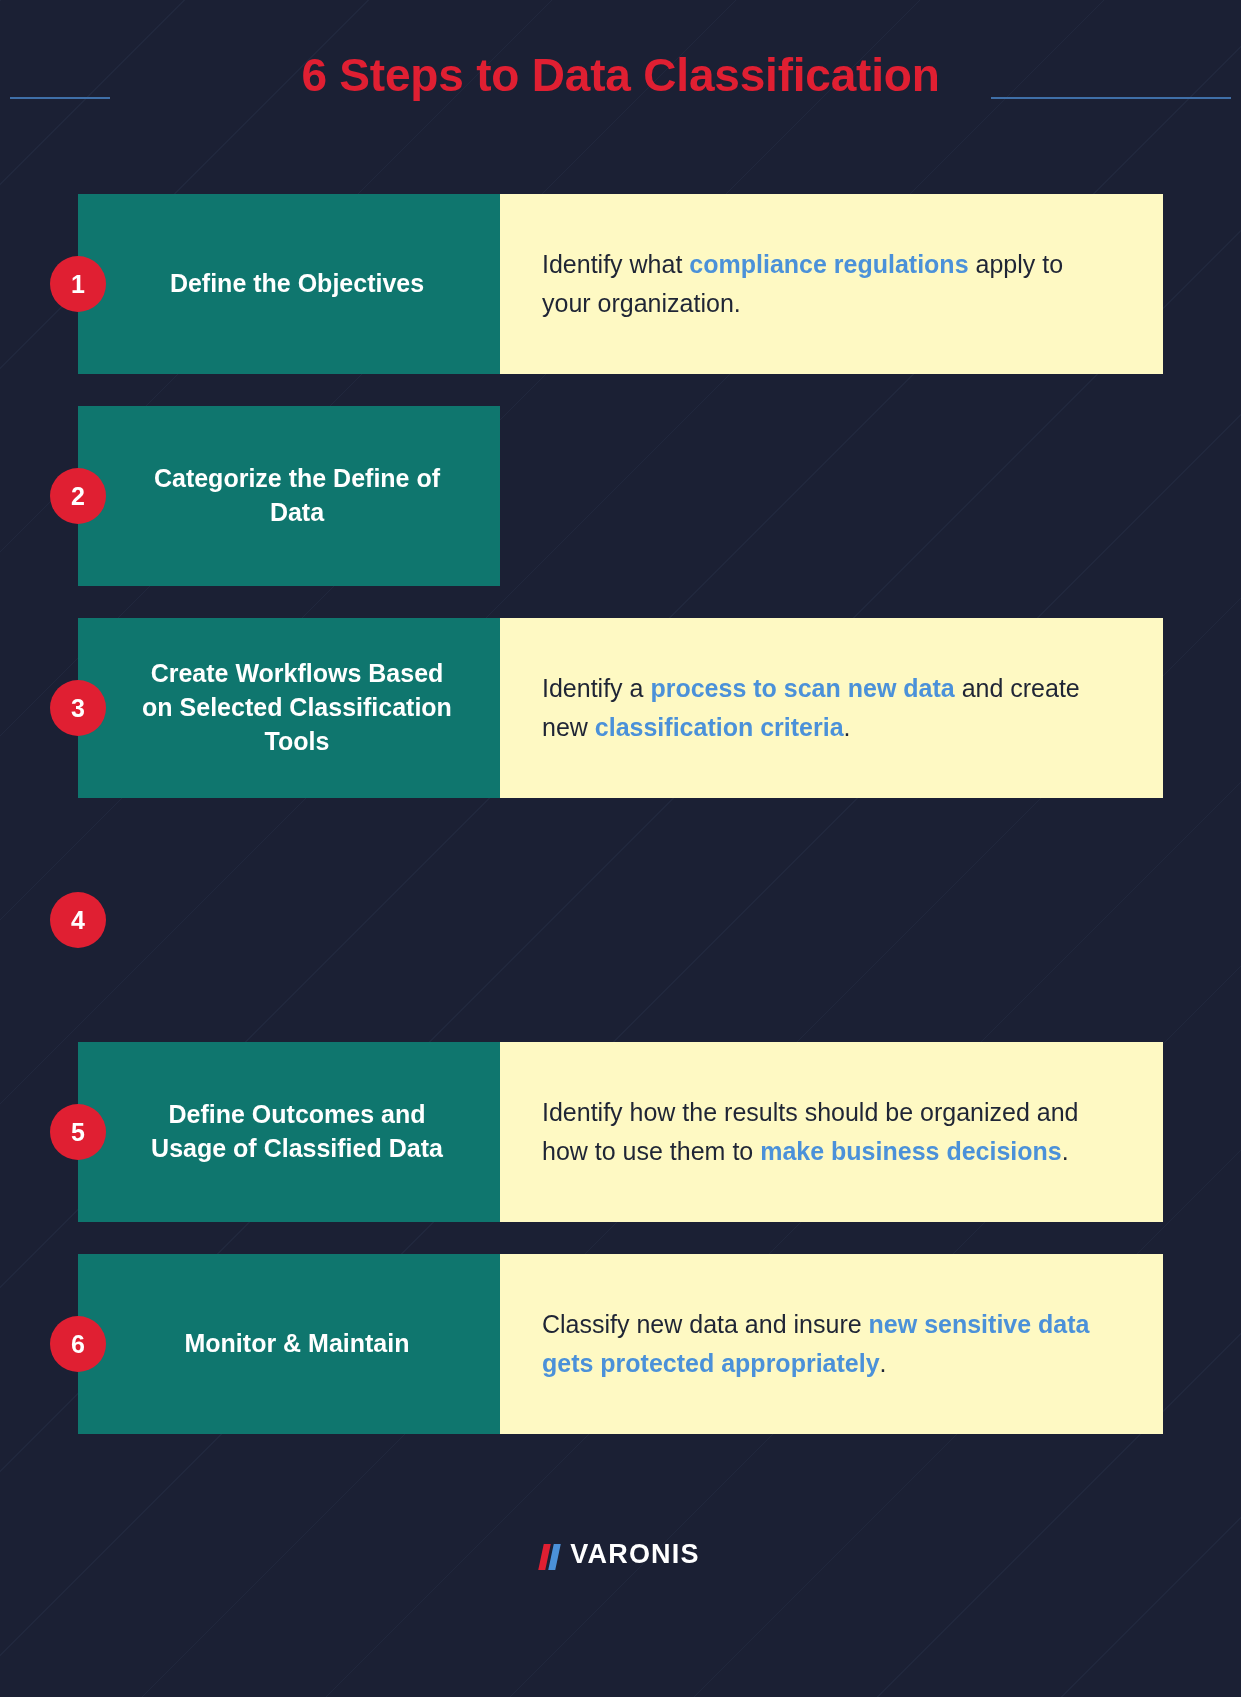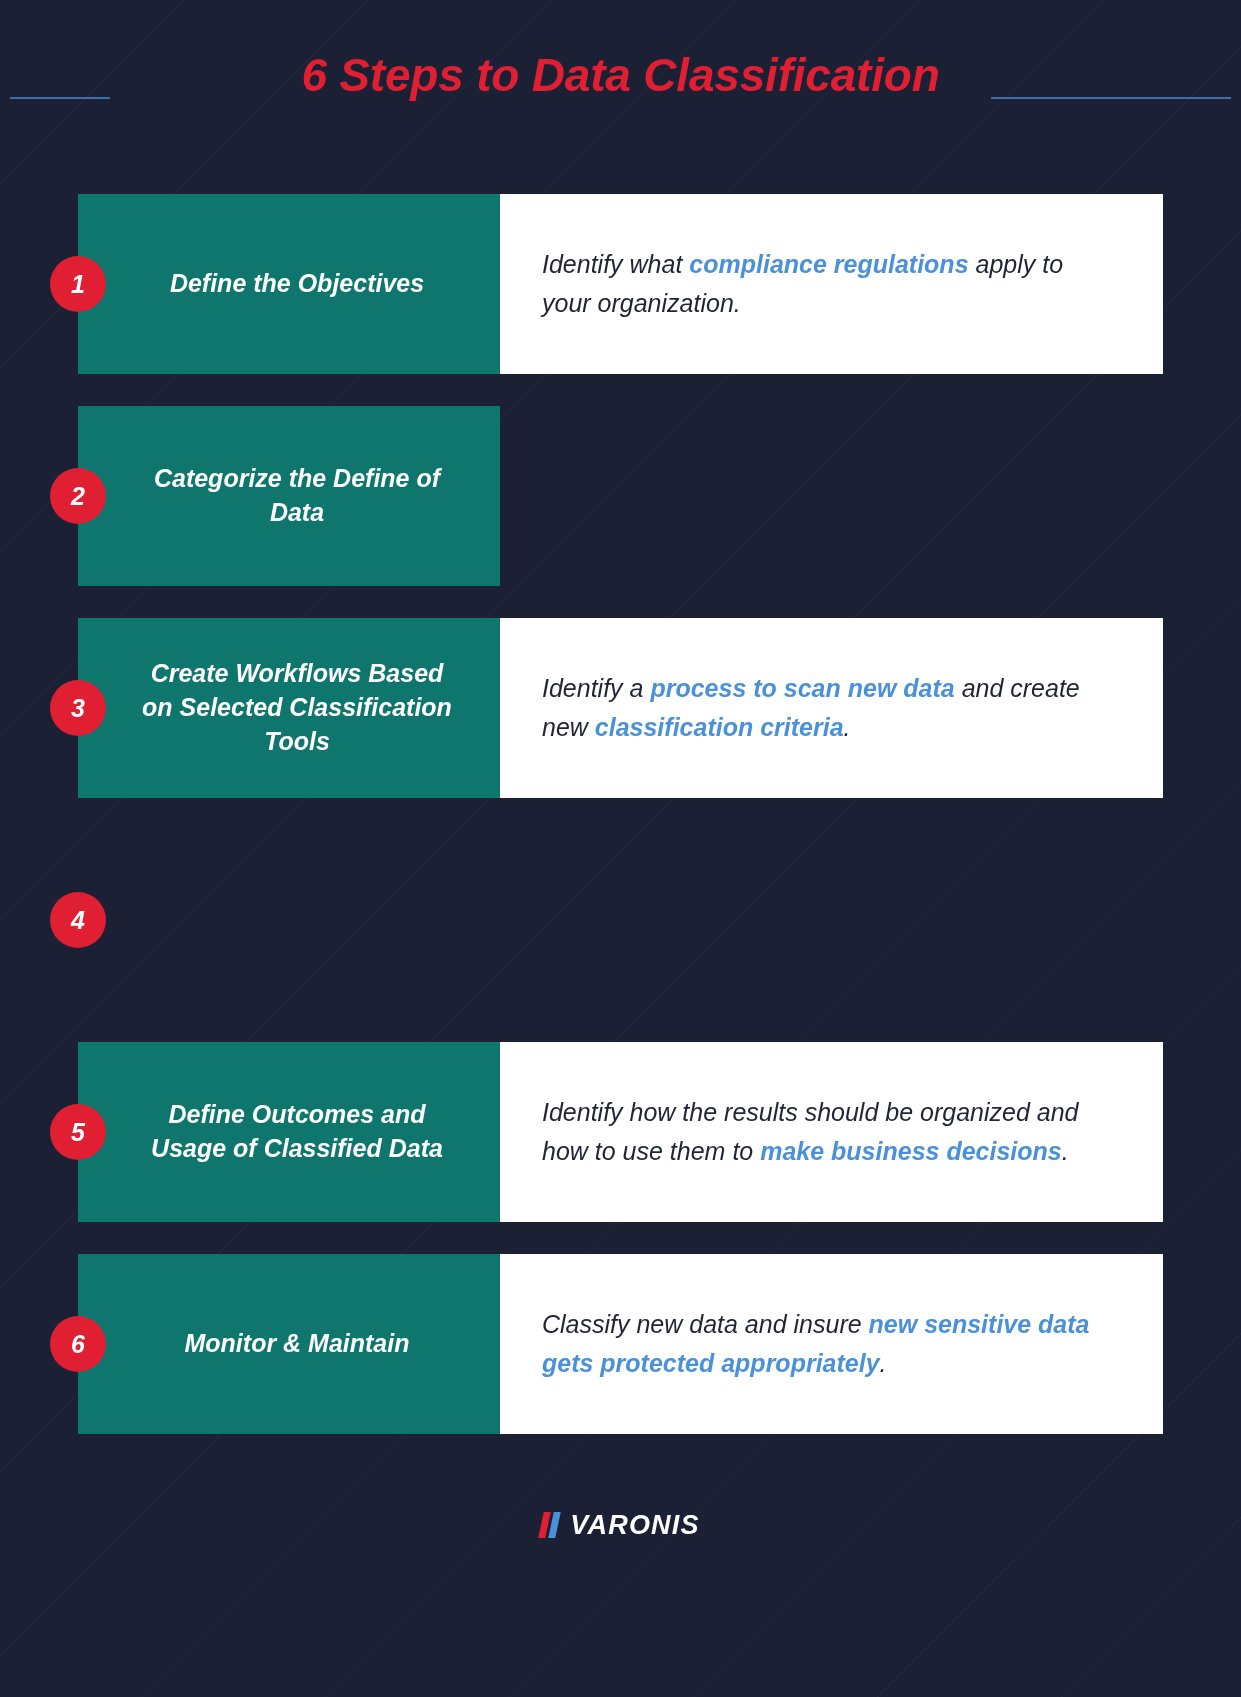--- a/index.html
+++ b/index.html
@@ -25,21 +25,20 @@
     pointer-events: none;
     z-index: 0;
   }
 
   .page {
     position: relative;
     z-index: 1;
     width: 1241px;
     height: 1697px;
     padding: 0;
-    font-style: italic;
   }
 
   
   .header {
     position: relative;
     height: 150px;
     display: flex;
     align-items: center;
     justify-content: center;
   }
@@ -103,38 +102,38 @@
   .step-left h2 {
     color: #ffffff;
     font-size: 25px;
     font-weight: bold;
     line-height: 1.35;
     text-align: center;
   }
 
   .step-right {
     flex: 1;
-    background: #ffffff;
+    background: #fef9c3;
     display: flex;
     align-items: center;
     padding: 18px 46px 18px 42px;
   }
   .step-right p {
     color: #1f2535;
     font-size: 25px;
     line-height: 1.58;
   }
   .hl { color: #4b91d9; font-weight: bold; }
 
   
   .footer {
     margin-top: 46px;
     height: 90px;
     display: flex;
-    align-items: center;
+    align-items: flex-end;
     justify-content: center;
     gap: 12px;
   }
   .logo-mark {
     display: inline-flex;
     align-items: flex-end;
     gap: 3px;
     transform: skewX(-12deg);
   }
   .logo-mark i {

